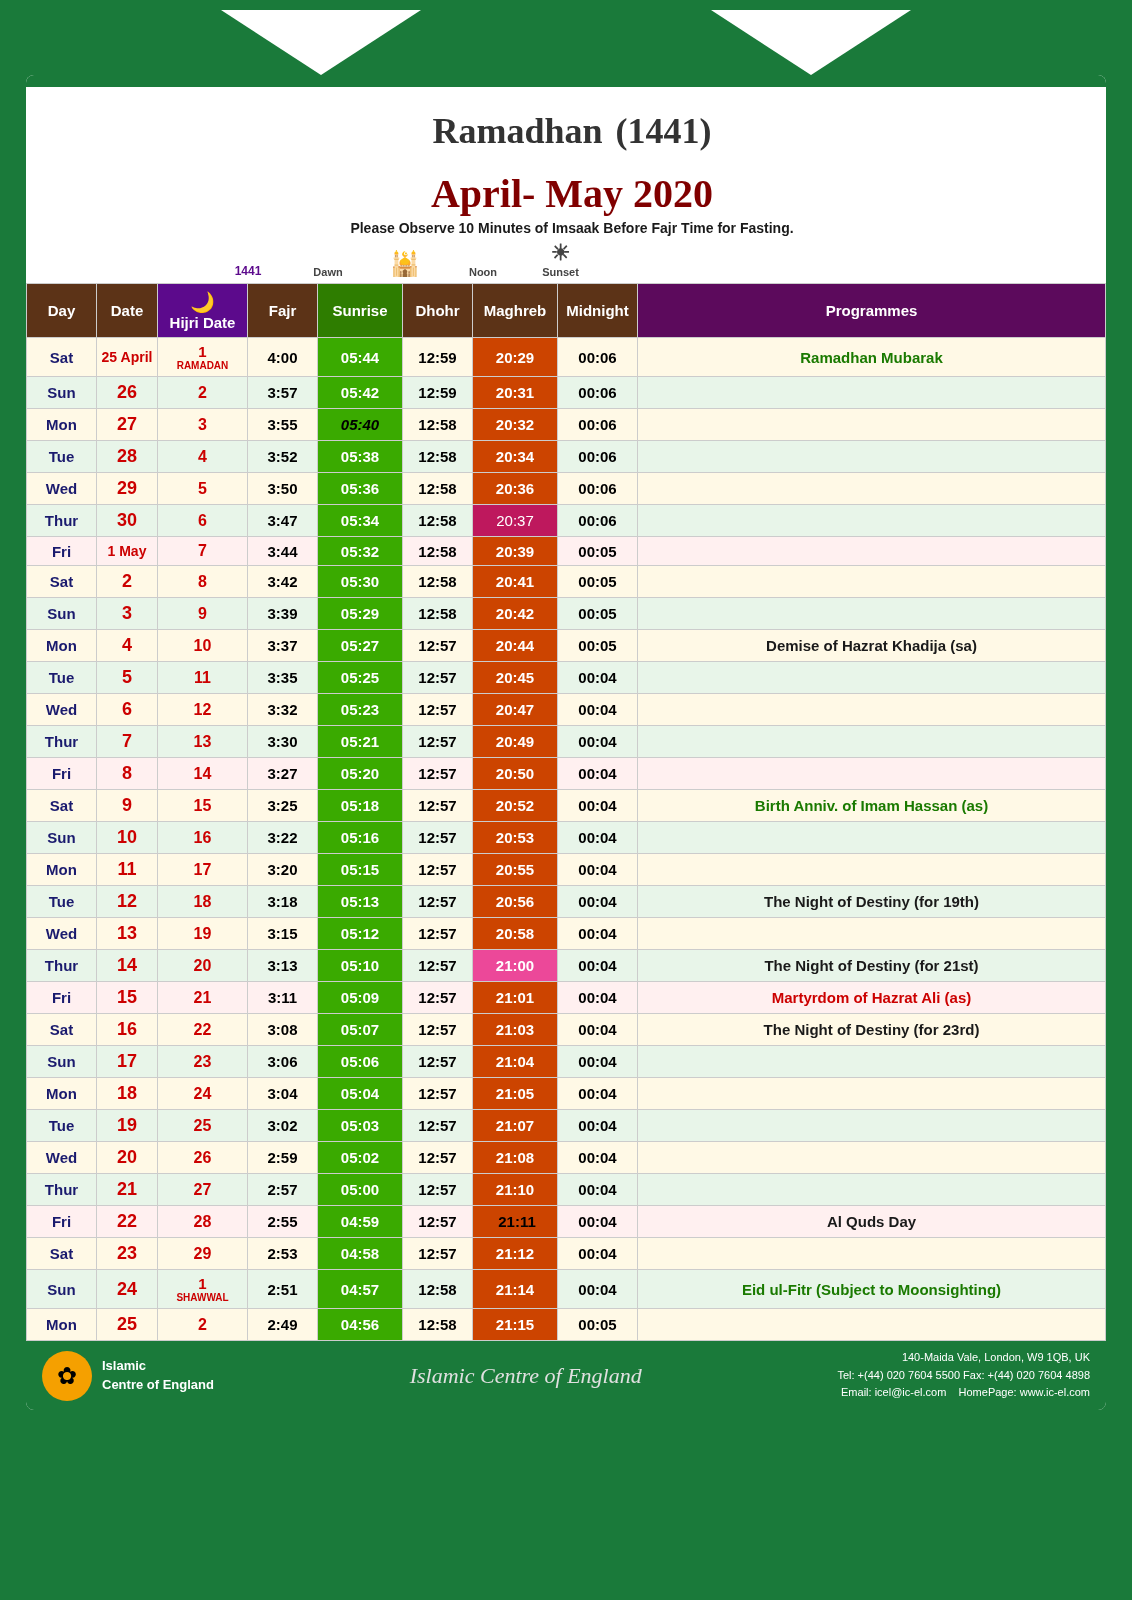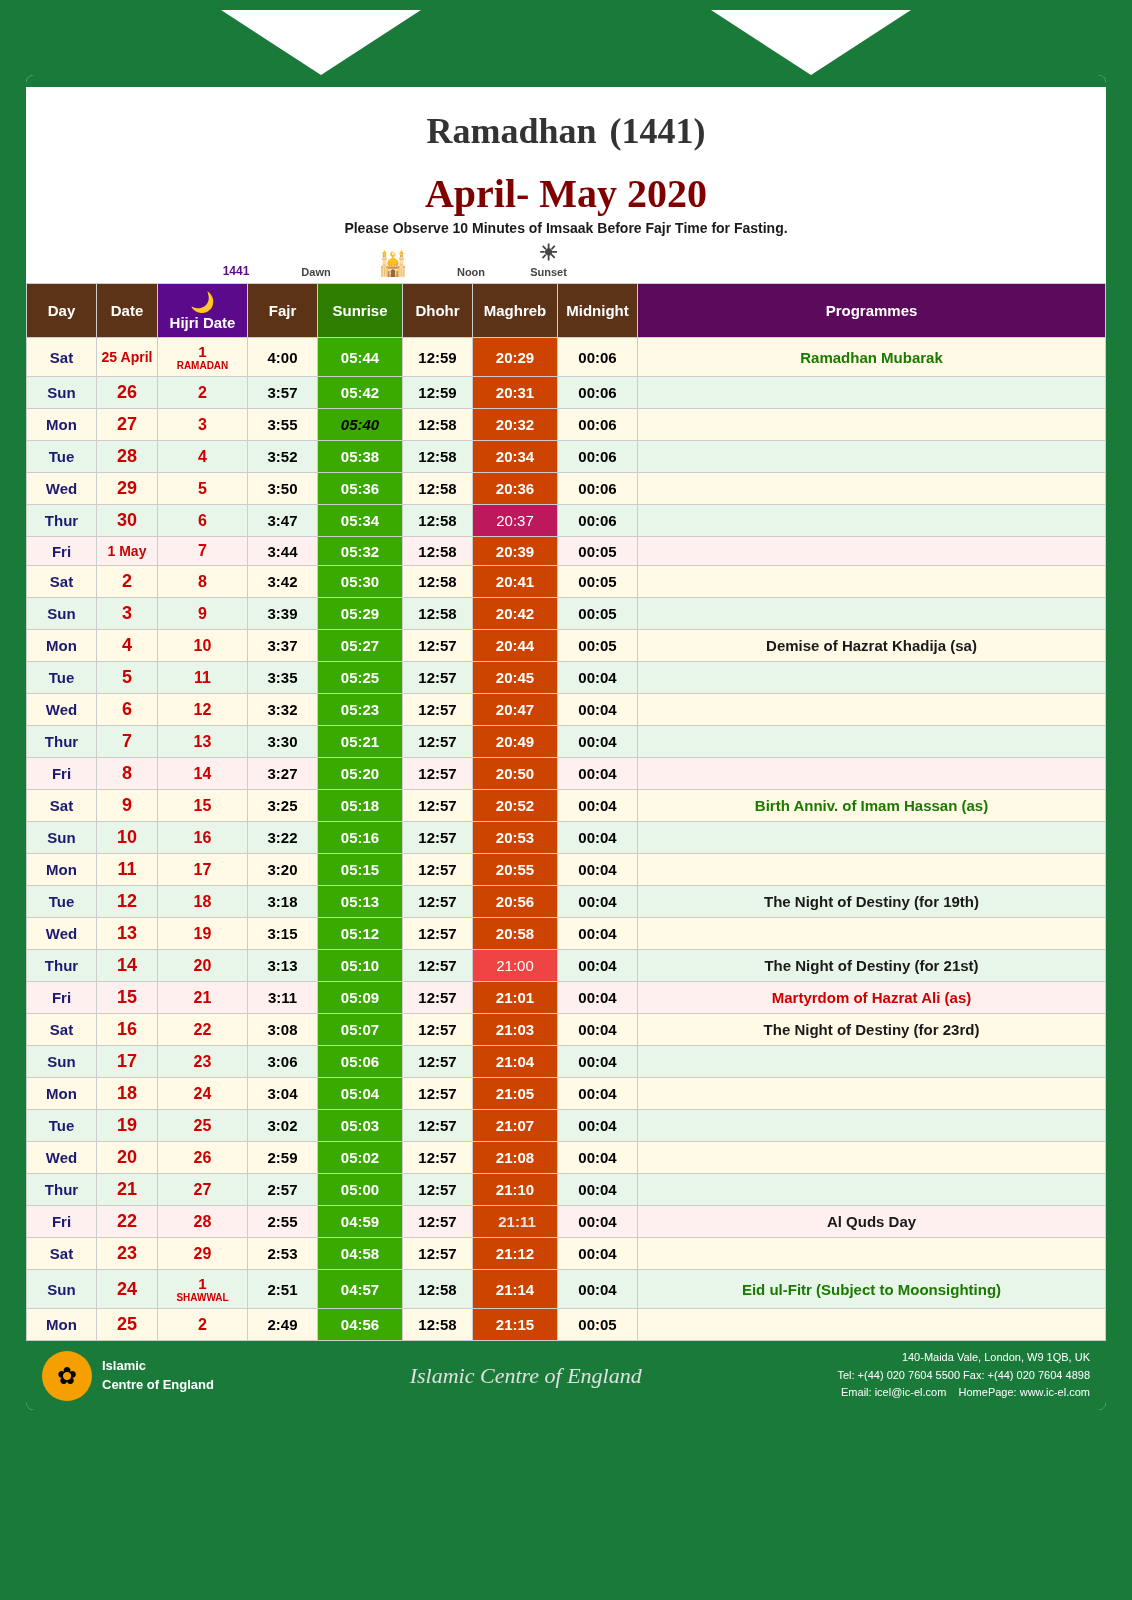--- a/index.html
+++ b/index.html
@@ -23,21 +23,21 @@
       background: white;
       margin: 0 10px;
       padding: 0;
       border-radius: 8px;
       overflow: hidden;
       position: relative;
     }
     .header-section {
       background: white;
       text-align: center;
-      padding: 10px 10px 5px 10px;
+      padding: 10px 10px 5px 22px;
       border-top: 4px solid #1a7a3a;
     }
     .title-ramadhan {
       font-size: 52px;
       font-weight: bold;
       color: #1a1a6e;
       font-family: Georgia, serif;
       line-height: 1.1;
     }
     .title-ramadhan span {
@@ -409,21 +409,21 @@
       <td style="font-weight:bold;">00:04</td>
       <td class="cell-programme "></td>
     </tr>
           <tr class="row-thu">
       <td class="cell-day" style="font-weight:bold;color:#1a1a6e;font-size:15px;">Thur</td>
       <td style="font-weight:bold;color:#cc0000;font-size:18px;">14</td>
       <td style="font-weight:bold;color:#cc0000;"><span style="font-size:16px;">20</span></td>
       <td style="font-weight:bold;">3:13</td>
       <td style="color:white;background:#3aaa00;font-weight:bold;">05:10</td>
       <td style="font-weight:bold;">12:57</td>
-      <td style="color:white;background:#ef4444;font-weight:normal;">21:00</td>
+      <td style="color:white;background:#ec4899;font-weight:bold;">21:00</td>
       <td style="font-weight:bold;">00:04</td>
       <td class="cell-programme prog-black">The Night of Destiny (for 21st)</td>
     </tr>
           <tr class="row-fri">
       <td class="cell-day" style="font-weight:bold;color:#1a1a6e;font-size:15px;">Fri</td>
       <td style="font-weight:bold;color:#cc0000;font-size:18px;">15</td>
       <td style="font-weight:bold;color:#cc0000;"><span style="font-size:16px;">21</span></td>
       <td style="font-weight:bold;">3:11</td>
       <td style="color:white;background:#3aaa00;font-weight:bold;">05:09</td>
       <td style="font-weight:bold;">12:57</td>
@@ -497,21 +497,21 @@
       <td style="font-weight:bold;">00:04</td>
       <td class="cell-programme "></td>
     </tr>
           <tr class="row-fri">
       <td class="cell-day" style="font-weight:bold;color:#1a1a6e;font-size:15px;">Fri</td>
       <td style="font-weight:bold;color:#cc0000;font-size:18px;">22</td>
       <td style="font-weight:bold;color:#cc0000;"><span style="font-size:16px;">28</span></td>
       <td style="font-weight:bold;">2:55</td>
       <td style="color:white;background:#3aaa00;font-weight:bold;">04:59</td>
       <td style="font-weight:bold;">12:57</td>
-      <td style="color:#e5e5e5;background:#cc4400;font-weight:bold;padding-left:8px;">21:11</td>
+      <td style="color:#000000;background:#cc4400;font-weight:bold;padding-left:8px;">21:11</td>
       <td style="font-weight:bold;">00:04</td>
       <td class="cell-programme prog-black">Al Quds Day</td>
     </tr>
           <tr class="row-sat">
       <td class="cell-day" style="font-weight:bold;color:#1a1a6e;font-size:15px;">Sat</td>
       <td style="font-weight:bold;color:#cc0000;font-size:18px;">23</td>
       <td style="font-weight:bold;color:#cc0000;"><span style="font-size:16px;">29</span></td>
       <td style="font-weight:bold;">2:53</td>
       <td style="color:white;background:#3aaa00;font-weight:bold;">04:58</td>
       <td style="font-weight:bold;">12:57</td>

